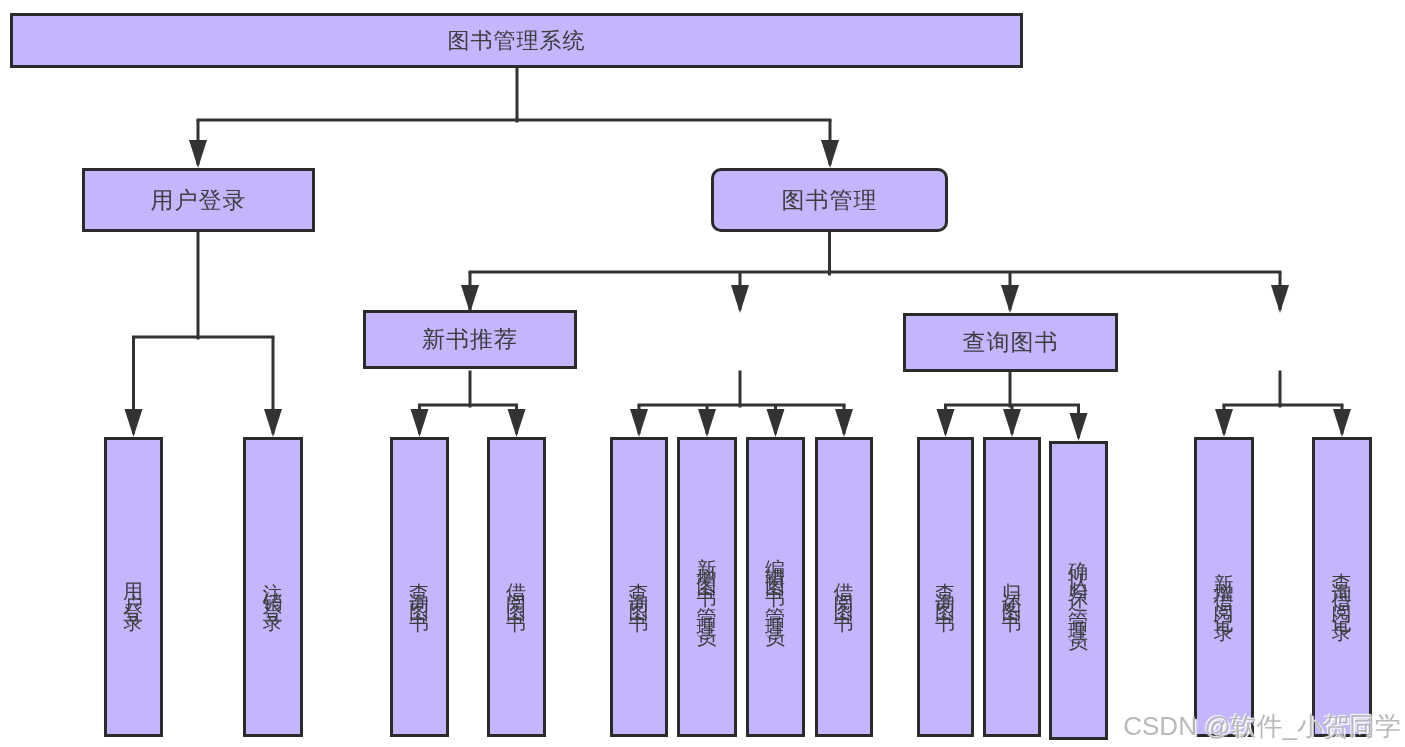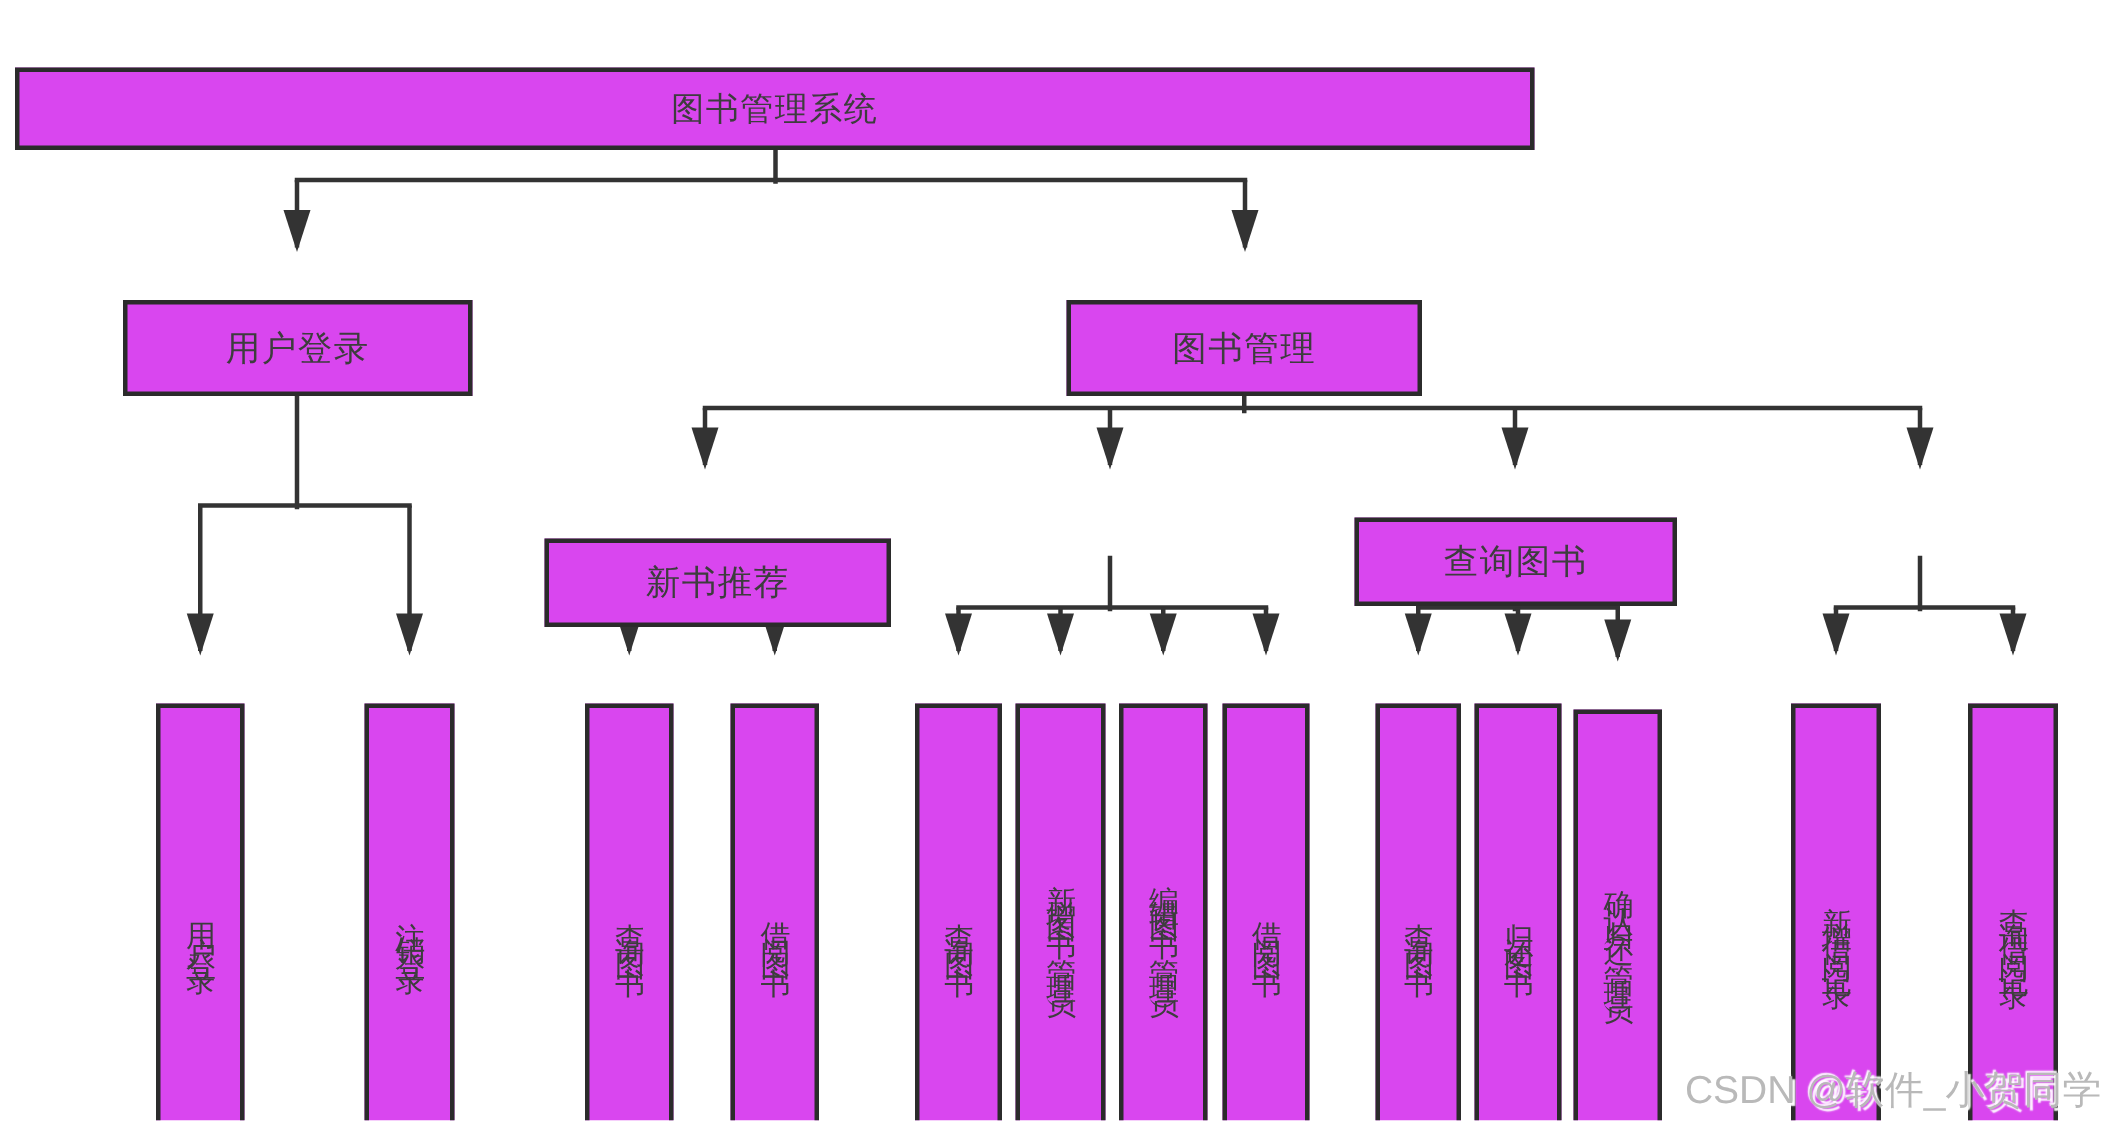--- a/index.html
+++ b/index.html
@@ -14,26 +14,25 @@
     position:relative;
     width:1405px;height:747px;
     background:var(--bg);
     font-family:"Liberation Sans","DejaVu Sans",sans-serif;
     overflow:hidden;
   }
   .connectors{position:absolute;left:0;top:0;z-index:1;}
   .box{
     position:absolute;
     box-sizing:border-box;
-    background:#d946ef;
+    background:#c4b5fd;
     border:3px solid var(--border);
     display:flex;align-items:center;justify-content:center;
     color:var(--text);
     z-index:2;
-    margin-top:32px;
   }
   .hbox{font-size:23px;letter-spacing:1px;white-space:nowrap;}
   .rootbox{font-size:22px;}
   .vbox span{
     writing-mode:vertical-rl;
     text-orientation:mixed;
     font-size:20px;
     line-height:1;
     letter-spacing:10px;
     white-space:nowrap;
@@ -104,23 +103,23 @@
       <polygon points="1069.5,413 1087.5,413 1078.5,441" fill="#333333"></polygon>
       <line x1="1224" y1="405" x2="1224" y2="434" stroke="#333333" stroke-width="3"></line>
       <polygon points="1215,409 1233,409 1224,437" fill="#333333"></polygon>
       <line x1="1342" y1="405" x2="1342" y2="434" stroke="#333333" stroke-width="3"></line>
       <polygon points="1333,409 1351,409 1342,437" fill="#333333"></polygon>
     </svg>
 
   <div class="box hbox rootbox" style="left:10px;top:13px;width:1013px;height:55px;">图书管理系统</div>
 
   <div class="box hbox" style="left:82px;top:168px;width:233px;height:64px;">用户登录</div>
-  <div class="box hbox" style="left:711px;top:168px;width:237px;height:64px;">图书管理</div>
+  <div class="box hbox" style="left:711px;top:168px;width:237px;height:64px;border-radius:10px;">图书管理</div>
 
-  <div class="box hbox" style="left:363px;top:327px;width:231px;height:59px;">新书推荐</div>
+  <div class="box hbox" style="left:363px;top:310px;width:214px;height:59px;">新书推荐</div>
   <div class="box hbox" style="left:903px;top:313px;width:215px;height:59px;">查询图书</div>
 
   <div class="box vbox" style="left:104px;top:437px;width:59px;height:300px;">
     <span>用户登录</span>
     </div>
   <div class="box vbox" style="left:243px;top:437px;width:60px;height:300px;">
     <span>注销登录</span>
     </div>
 
   <div class="box vbox" style="left:390px;top:437px;width:59px;height:300px;">

